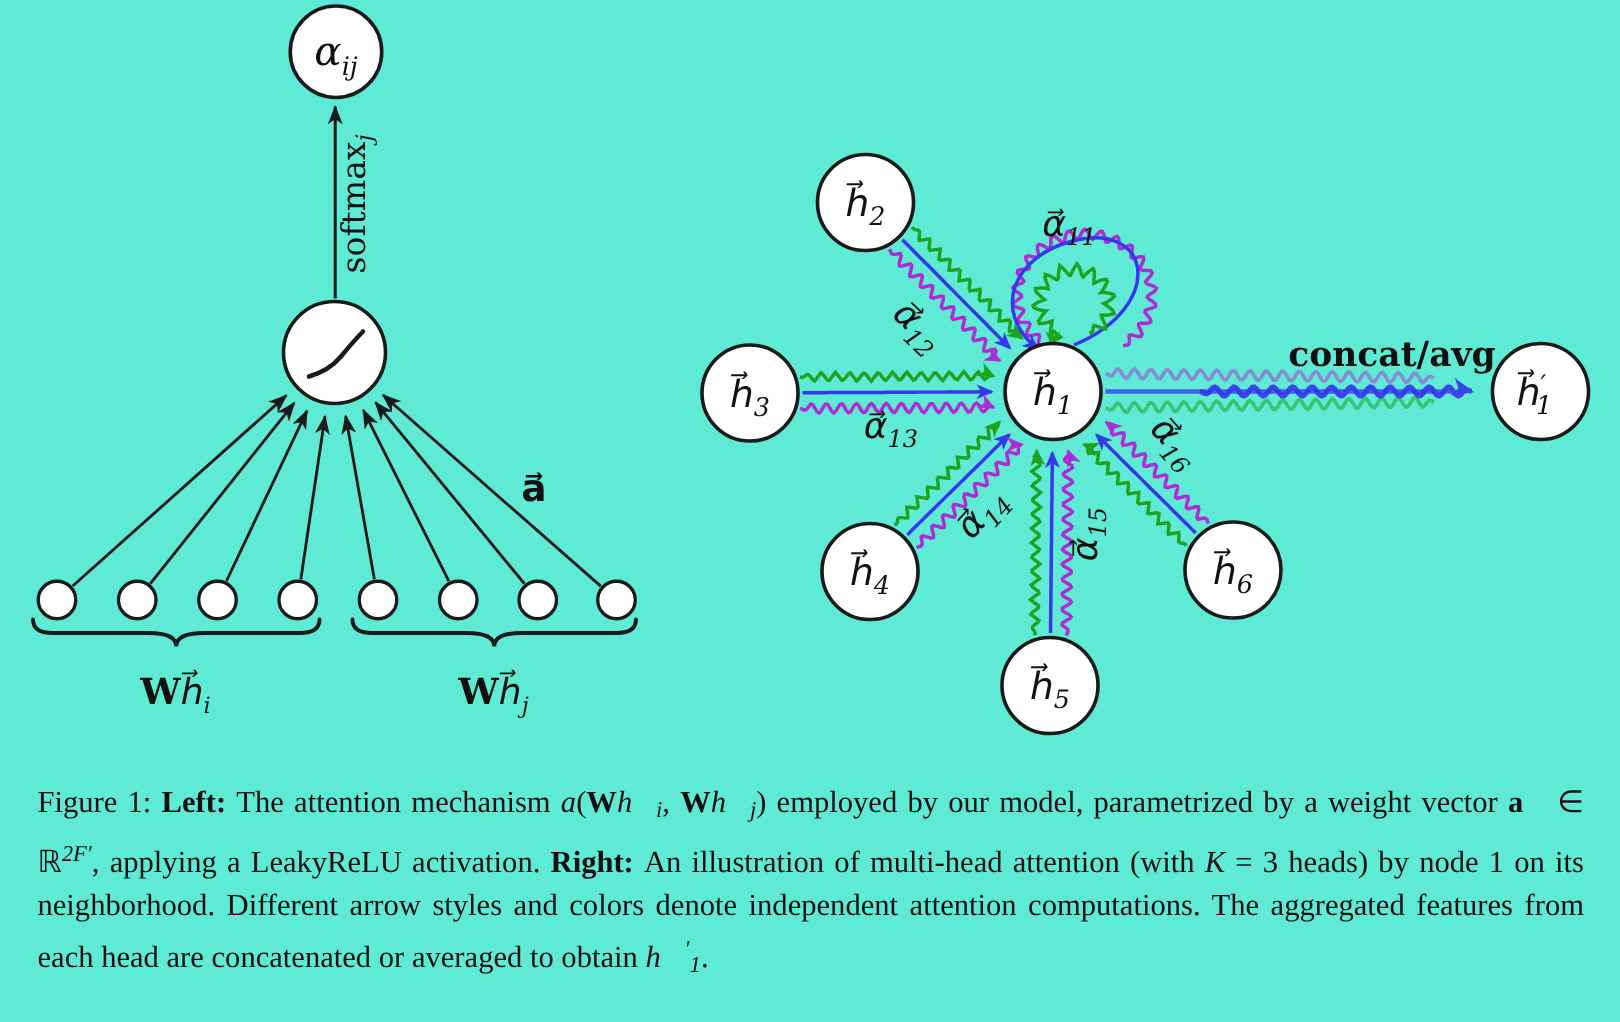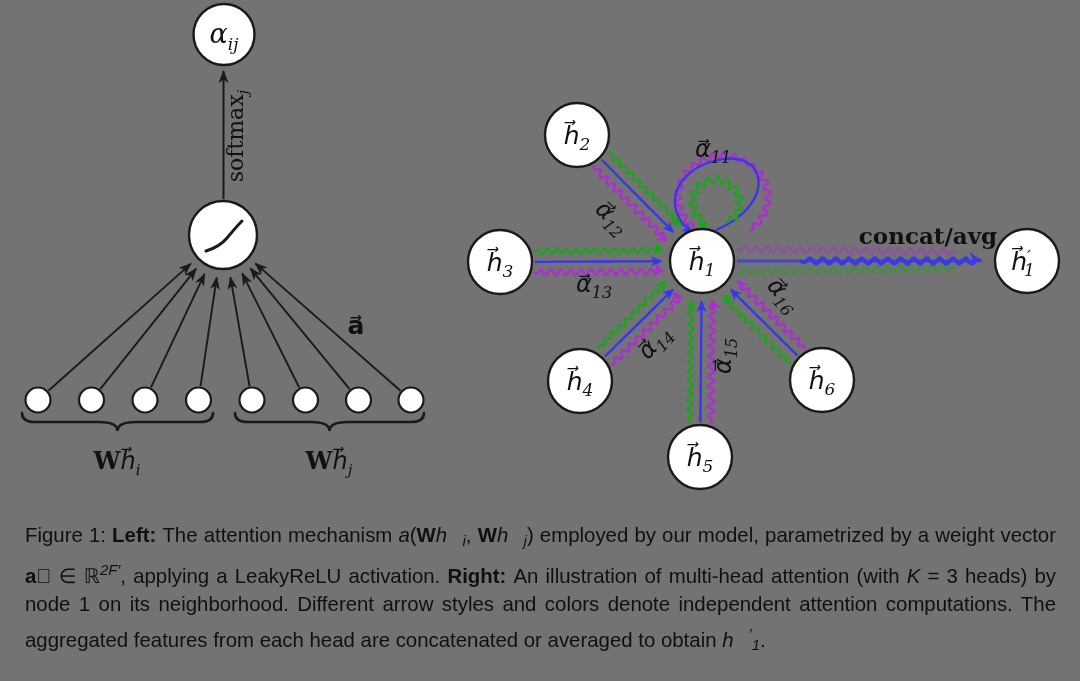--- a/index.html
+++ b/index.html
@@ -1,27 +1,27 @@
 <!DOCTYPE html>
 <html><head>
 <meta charset="utf-8">
 <style>
   html,body{margin:0;padding:0;background:#ffffff;}
-  #page{width:1080px;height:681px;background:#737373;position:relative;overflow:hidden;
+  #page{width:1080px;height:681px;background:#5eead4;position:relative;overflow:hidden;
         font-family:"Liberation Serif","DejaVu Serif",serif;}
   #figure-svg{position:absolute;left:0;top:0;}
   svg text{fill:#111;}
   .node-circle{fill:#ffffff;stroke:#1a1a1a;stroke-width:2.4;}
   .small-circle{fill:#ffffff;stroke:#1a1a1a;stroke-width:2.2;}
   .math{font-family:"DejaVu Serif","DejaVu Sans",serif;}
   .it{font-style:italic;}
   .bold{font-weight:bold;}
   #caption{position:absolute;left:25px;top:521px;width:1031px;
            font-size:20.4px;line-height:29px;color:#101010;text-align:justify;
-           font-family:Liberation Sans, sans-serif;}
+           font-family:Liberation Serif, serif;}
   #caption .b{font-weight:bold;}
   #caption .mi{font-style:italic;}
   #caption .mb{font-weight:bold;}
   #caption .sub{font-size:74%;font-style:italic;vertical-align:-0.25em;}
   #caption .sup{font-size:74%;font-style:italic;vertical-align:0.5em;}
 </style>
 </head>
 <body>
 
 <div id="page">

